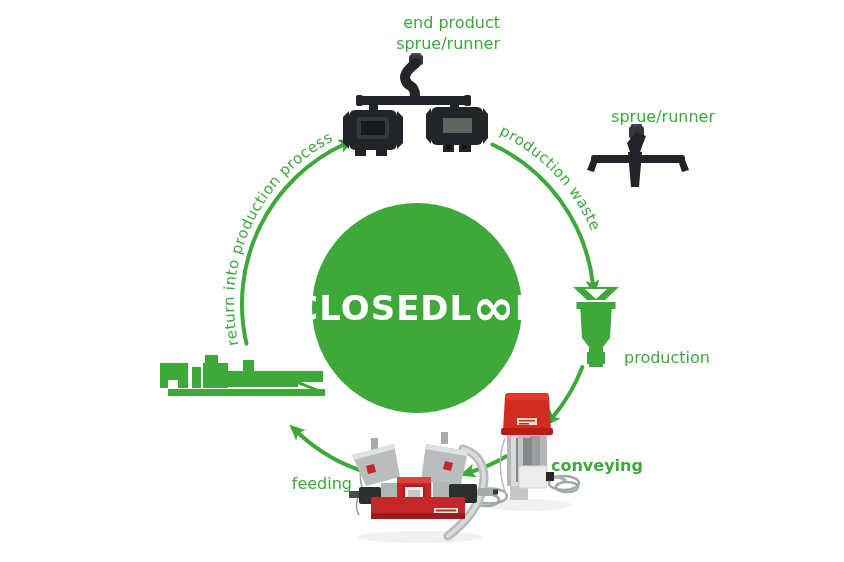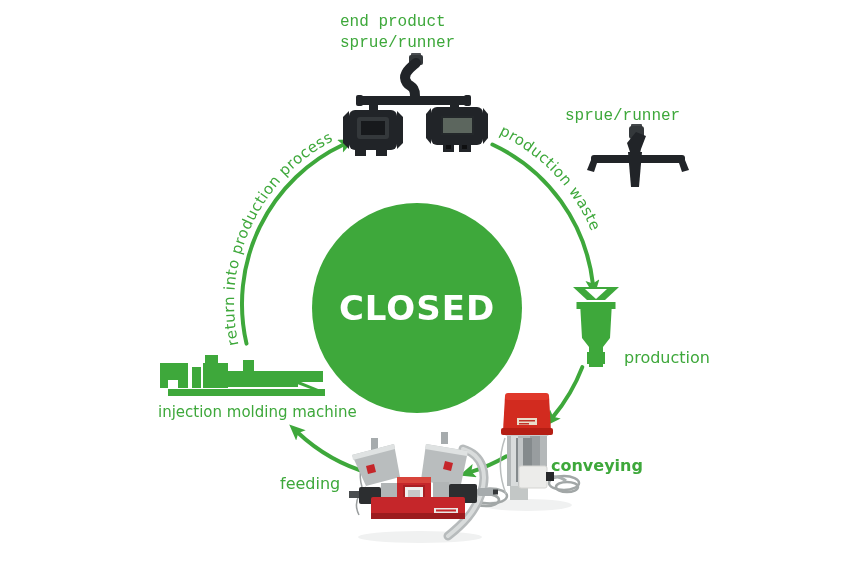--- a/index.html
+++ b/index.html
@@ -12,22 +12,22 @@
   }
   *{margin:0;padding:0;box-sizing:border-box;}
   body{background:#fff;font-family:"DejaVu Sans",sans-serif;}
   .stage{position:relative;width:844px;height:562px;background:#ffffff;overflow:hidden;}
   svg.canvas{position:absolute;left:0;top:0;}
   .g-fill{fill:var(--green);}
   .g-stroke{stroke:var(--green);fill:none;stroke-width:4;stroke-linecap:round;}
   .arc-text{fill:var(--green);font-family:"DejaVu Sans",sans-serif;font-size:15px;font-weight:500;letter-spacing:0.5px;}
   .lbl{position:absolute;color:var(--green);font-size:16px;font-weight:500;line-height:21px;}
   .lbl.small{font-size:15px;}
-  .lbl.center{text-align:left;font-family:Liberation Mono, monospace;}
-  .lbl.right{}
+  .lbl.center{text-align:right;}
+  .lbl.right{text-align:right;}
   .nowrap{white-space:nowrap;}
   .badge{
     position:absolute;left:312px;top:203px;width:210px;height:210px;border-radius:50%;
     background:var(--green);display:flex;flex-direction:row;align-items:center;justify-content:center;
   }
   .badge .line{color:#fff;font-weight:bold;font-size:34px;line-height:48px;letter-spacing:1px;}
   .badge .inf{font-size:1.5em;line-height:0;vertical-align:-0.10em;letter-spacing:0;}
 </style>
 </head>
 <body>
@@ -184,19 +184,19 @@
   </div>
 
   <div class="lbl center" style="left:565px;top:106px;width:150px;">sprue/runner</div>
 
   <div class="lbl" style="left:624px;top:347px;">production</div>
 
   <div class="lbl" style="left:551px;top:455px;font-weight:bold;">conveying</div>
 
   <div class="lbl right" style="left:280px;top:473px;width:72px;">feeding</div>
 
-  <div class="lbl small nowrap" style="left:158px;top:402px;">injection molding machine</div>
 
   <div class="badge">
     <div class="line">CLOSED</div>
+    <div class="line"><span>L</span><span class="inf">∞</span><span>P</span></div>
   </div>
 
 </div>
 
 </body></html>

